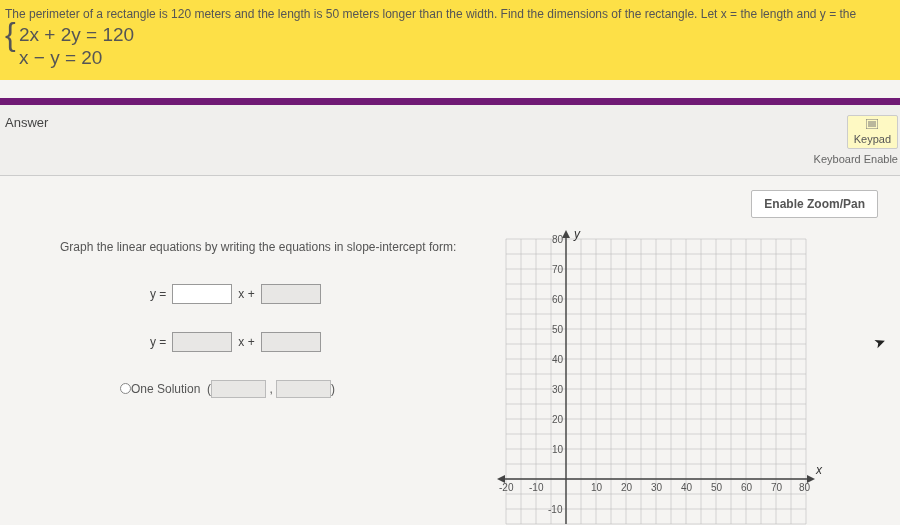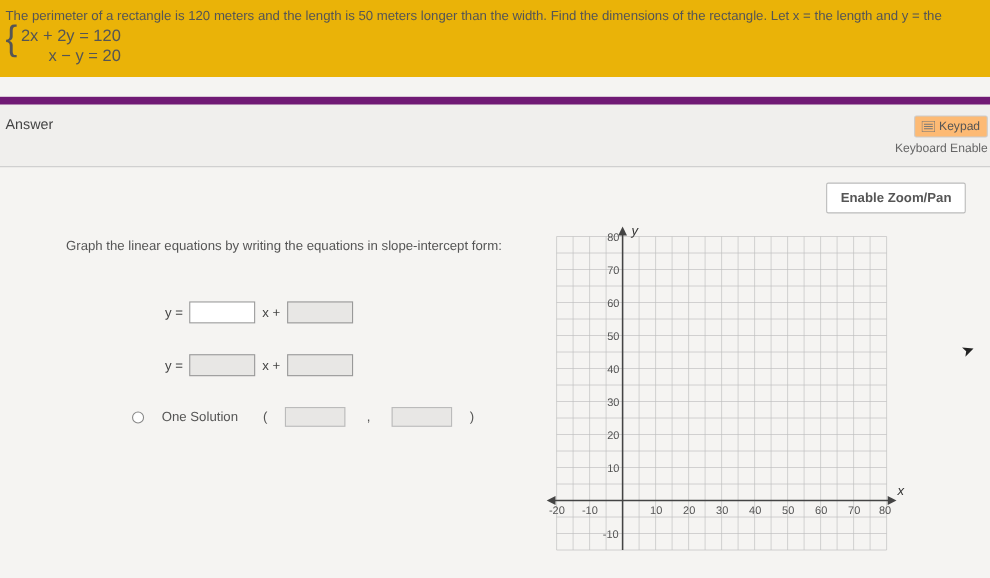--- a/index.html
+++ b/index.html
@@ -10,83 +10,84 @@
     height: 525px;
     overflow: hidden;
     color: #444;
     font-size: 12px;
   }
   .problem {
     padding: 5px 10px 10px 5px;
     line-height: 1.6;
     color: #555;
     font-size: 12px;
-    background: #eab308;
+    background: #fde047;
   }
   .brace-wrap {
     display: inline-block;
     vertical-align: middle;
     position: relative;
     padding-left: 14px;
   }
   .brace-wrap::before {
     content: "{";
     position: absolute;
     left: 0;
     top: -6px;
     font-size: 32px;
     line-height: 1;
     color: #555;
   }
-  .brace-line { display: block; font-size: 15px; line-height: 1.2; text-align: right; }
+  .brace-line { display: block; font-size: 19px; line-height: 1.2; }
   .answer-row {
     display: flex;
     justify-content: space-between;
     border-top: 7px solid #701a75;
     border-bottom: 1px solid #ccc;
     background: #f0efed;
     padding: 10px 0 10px 5px;
     margin-top: 18px;
   }
   .answer-label { color: #444; font-size: 13px; }
   .keypad-group { text-align: right; font-size: 11px; padding-right: 2px; }
   .keypad-btn {
     display: inline-flex;
     align-items: center;
     gap: 4px;
     border: 1px solid #ccc;
     padding: 3px 6px;
-    background: #fdba74;
+    background: #fef9c3;
     border-radius: 2px;
     color: #555;
+    flex-direction: column;
   }
   .shortcut { color: #666; margin-top: 4px; }
   .main {
     display: flex;
     padding: 10px 10px 0 60px;
   }
   .left-col { flex: 1; padding-top: 54px; }
-  .instr { color: #555; font-size: 12px; margin-bottom: 44px; }
+  .instr { color: #555; font-size: 12px; margin-bottom: 30px; }
   .eq-row {
     display: flex;
     align-items: center;
     gap: 6px;
     margin-bottom: 28px;
     margin-left: 90px;
   }
   .tinput {
     width: 60px;
     height: 20px;
     border: 1px solid #999;
     background: #fff;
     display: inline-block;
   }
   .tinput.gray { background: #e8e7e5; }
   .ident { margin-bottom: 18px; color: #555; font-size: 12px; }
-  .radio-row { display: flex; align-items: center; gap: 16px; margin-left: 60px; margin-bottom: 22px; color: #555; font-size: 12px; }
+  .radio-row { display: flex; align-items: center; gap: 0; margin-left: 60px; margin-bottom: 22px; color: #555; font-size: 12px; }
   .radio-circ { width: 11px; height: 11px; border: 1px solid #888; border-radius: 50%; background: #fff; display: inline-block; }
   .paren-field { width: 55px; height: 18px; background: #e8e7e5; border: 1px solid #bbb; display: inline-block; }
   .right-col { width: 400px; position: relative; }
   .zoom-btn {
     float: right;
     margin: 4px 12px 6px 0;
     border: 1px solid #bbb;
     background: #fff;
     padding: 6px 12px;
     font-size: 12px;

